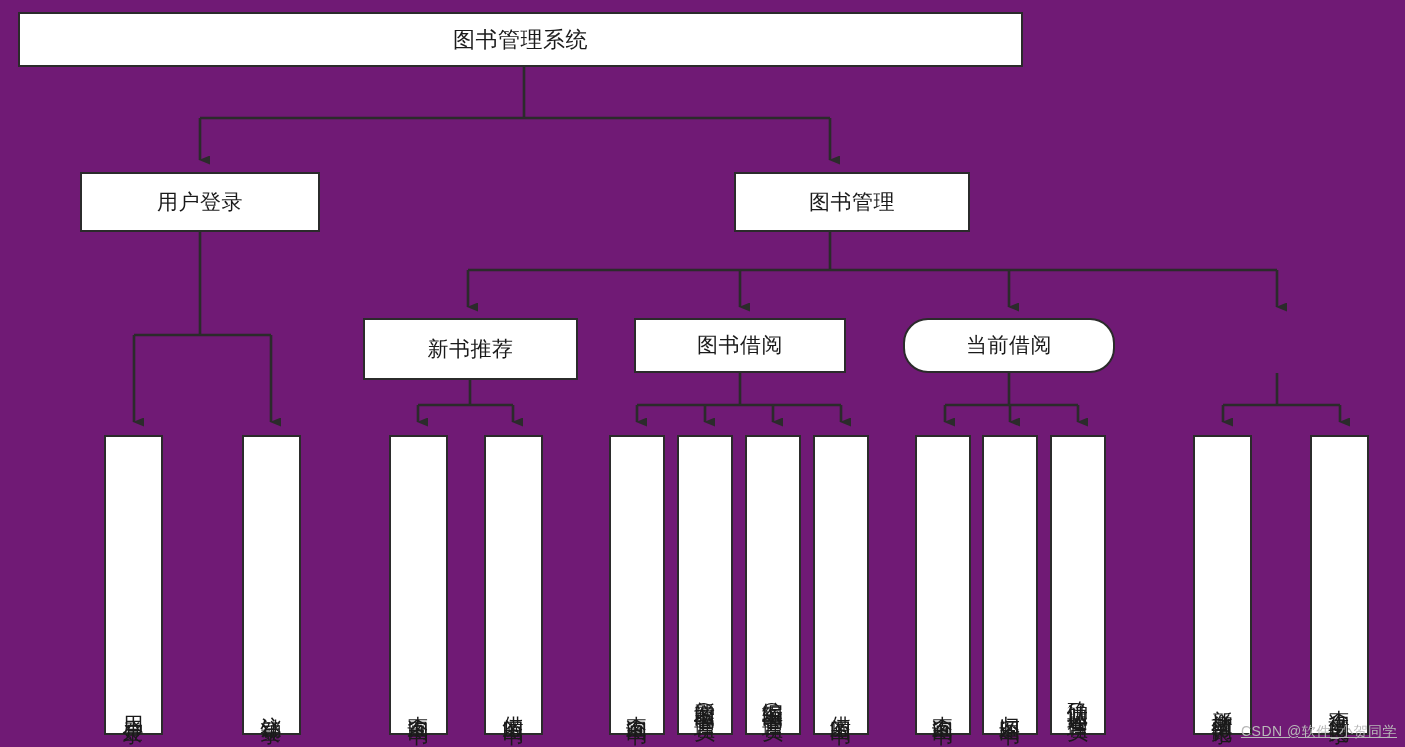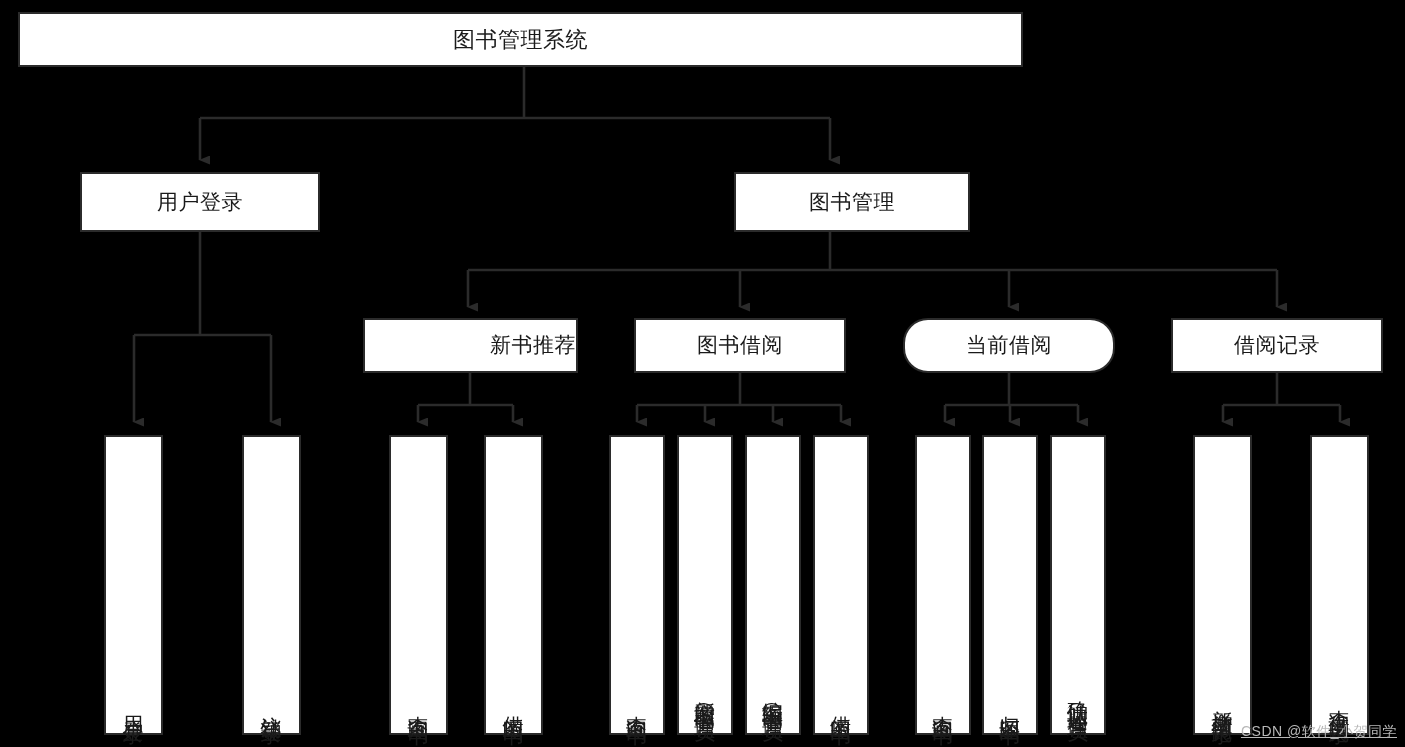--- a/index.html
+++ b/index.html
@@ -7,21 +7,21 @@
     padding: 0;
     background: #ffffff;
   }
   body {
     font-family: "Liberation Sans", "DejaVu Sans", sans-serif;
   }
   #canvas {
     position: relative;
     width: 1405px;
     height: 747px;
-    background: #000000;
+    background: #701a75;
     overflow: hidden;
   }
   svg.connectors {
     position: absolute;
     left: 0;
     top: 0;
     width: 1405px;
     height: 747px;
     pointer-events: none;
   }
@@ -133,32 +133,29 @@
     <span class="lbl">图书管理系统</span>
   </div>
 
   <div class="node h" style="left:80px; top:172px; width:240px; height:60px;">
     <span class="lbl">用户登录</span>
   </div>
   <div class="node h" style="left:712px; top:172px; width:236px; height:60px;margin-left:22px;">
     <span class="lbl">图书管理</span>
   </div>
 
-  <div class="node h" style="left:363px; top:318px; width:215px; height:55px;justify-content:flex-end;">
+  <div class="node h" style="left:363px; top:318px; width:215px; height:62px;">
     <span class="lbl">新书推荐</span>
   </div>
   <div class="node h" style="left:634px; top:318px; width:212px; height:55px;">
     <span class="lbl">图书借阅</span>
   </div>
   <div class="node h" style="left:903px; top:318px; width:212px; height:55px;border-radius:25px;">
     <span class="lbl">当前借阅</span>
   </div>
-  <div class="node h" style="left:1171px; top:318px; width:212px; height:55px;">
-    <span class="lbl">借阅记录</span>
-  </div>
 
   <div class="node v" style="left:104px; top:435px; width:59px; height:300px;">
     <span class="lbl">用户登录</span>
   </div>
   <div class="node v" style="left:242px; top:435px; width:59px; height:300px;">
     <span class="lbl">注销登录</span>
   </div>
 
   <div class="node v" style="left:389px; top:435px; width:59px; height:300px;">
     <span class="lbl">查询图书</span>

